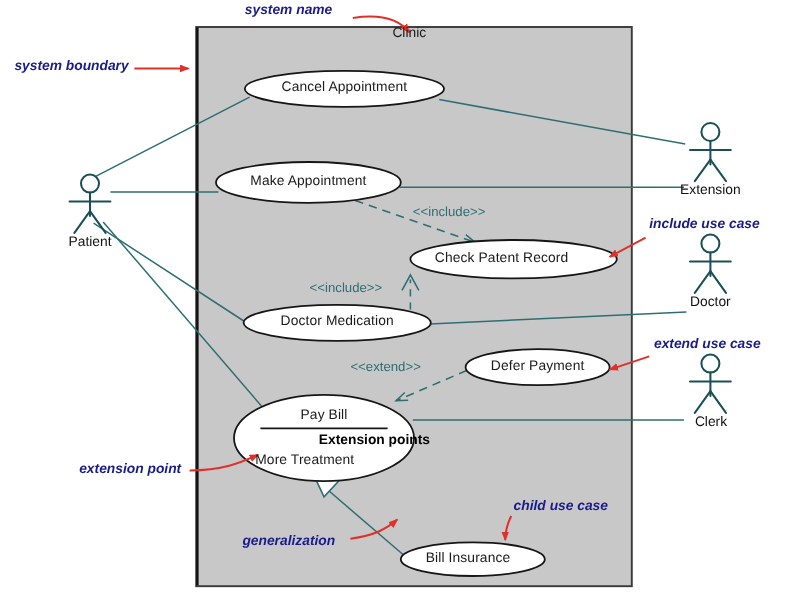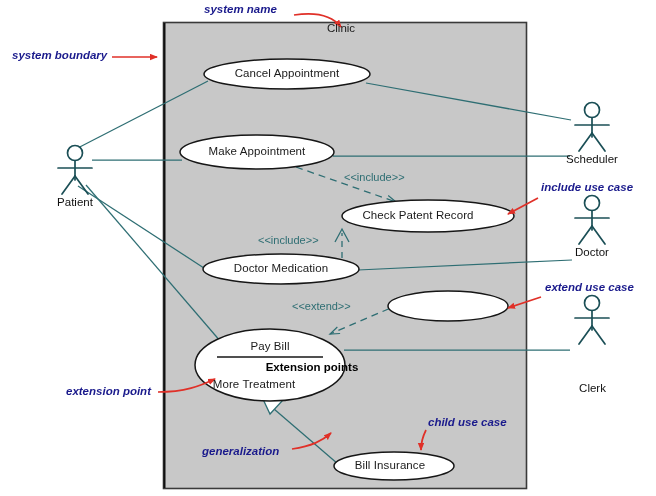--- a/index.html
+++ b/index.html
@@ -186,30 +186,31 @@
       <path d="M426,430 C422,438 421,444 421,450" marker-end="url(#redArrow)"></path>
     </g>
   </svg>
 
   <div class="txt sys-name" style="left:327px; top:23px;">Clinic</div>
 
   <div class="txt uc-label" style="left:204px; top:68px; width:166px;">Cancel Appointment</div>
   <div class="txt uc-label" style="left:180px; top:146px; width:154px;">Make Appointment</div>
   <div class="txt uc-label" style="left:342px; top:210px; width:152px;">Check Patent Record</div>
   <div class="txt uc-label" style="left:203px; top:263px; width:156px;">Doctor Medication</div>
+  <div class="txt uc-label" style="left:388px; top:300px; width:120px;">Defer Payment</div>
   <div class="txt uc-label" style="left:334px; top:460px; width:112px;">Bill Insurance</div>
 
   <div class="txt uc-label" style="left:195px; top:341px; width:150px;">Pay Bill</div>
   <div class="txt uc-label-b" style="left:195px; top:362px; width:150px;">Extension points</div>
   <div class="txt uc-label" style="left:179px; top:379px; width:150px;">More Treatment</div>
 
   <div class="txt actor-label" style="left:45px; top:197px; width:60px;">Patient</div>
-  <div class="txt actor-label" style="left:557px; top:154px; width:70px;">Scheduler</div>
+  <div class="txt actor-label" style="left:557px; top:154px; width:70px;">Extension</div>
   <div class="txt actor-label" style="left:562px; top:247px; width:60px;">Doctor</div>
-  <div class="txt actor-label" style="left:565px; top:347px; width:55px;margin-top:36px;">Clerk</div>
+  <div class="txt actor-label" style="left:565px; top:347px; width:55px;">Clerk</div>
 
   <div class="txt stereo" style="left:344px; top:172px;">&lt;&lt;include&gt;&gt;</div>
   <div class="txt stereo" style="left:258px; top:235px;">&lt;&lt;include&gt;&gt;</div>
   <div class="txt stereo" style="left:292px; top:301px;">&lt;&lt;extend&gt;&gt;</div>
 
   <div class="txt annot" style="left:204px; top:4px;">system name</div>
   <div class="txt annot" style="left:12px; top:50px;">system boundary</div>
   <div class="txt annot" style="left:541px; top:182px;">include use case</div>
   <div class="txt annot" style="left:545px; top:282px;">extend use case</div>
   <div class="txt annot" style="left:66px; top:386px;">extension point</div>

